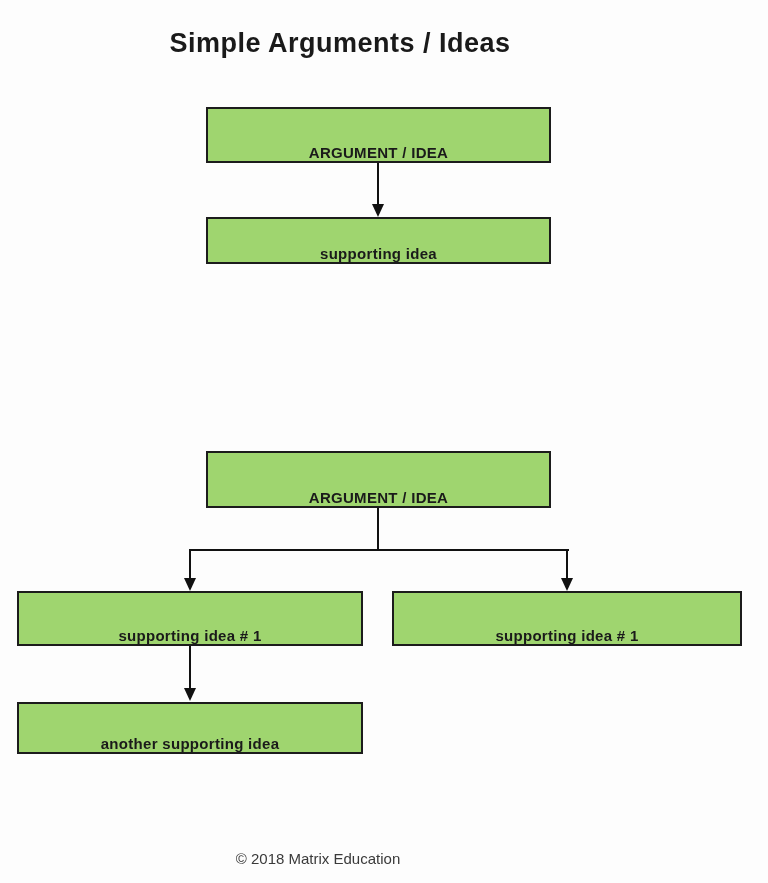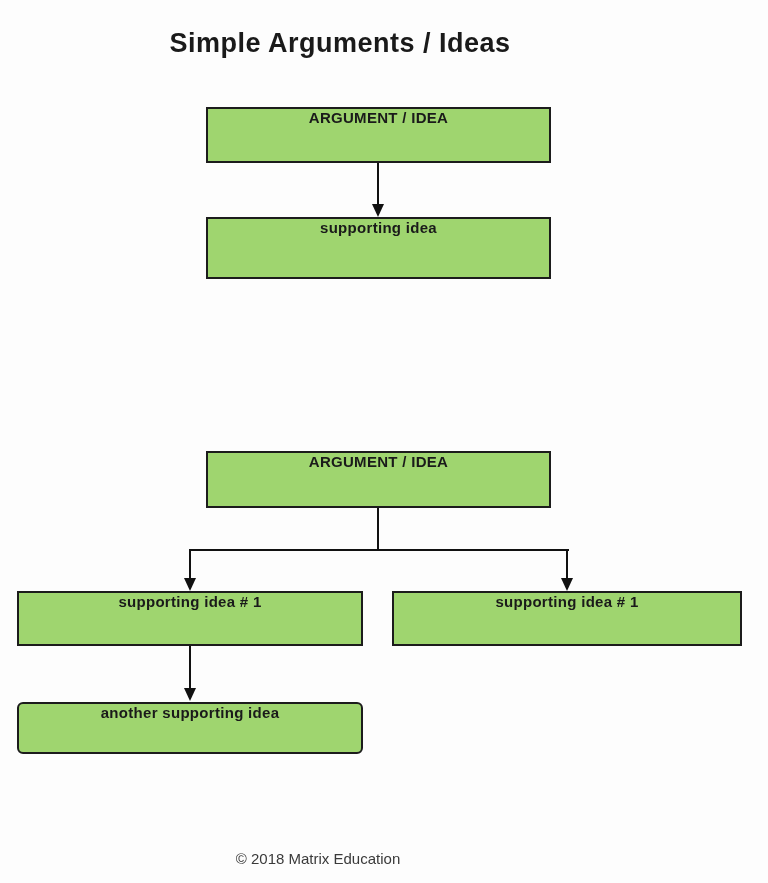--- a/index.html
+++ b/index.html
@@ -26,21 +26,21 @@
     letter-spacing: 0.5px;
     color: var(--title-text, #1a1a1a);
     margin: 0;
   }
   .node {
     position: absolute;
     box-sizing: border-box;
     background: var(--box-fill, #9fd56f);
     border: 2px solid var(--box-border, #1c1c1c);
     display: flex;
-    align-items: flex-start;
+    align-items: flex-end;
     justify-content: center;
   }
   .node-label {
     font-size: 15px;
     font-weight: bold;
     color: var(--box-text, #1a1a1a);
     text-align: center;
     letter-spacing: 0.3px;
   }
   .edge-v {
@@ -78,21 +78,21 @@
 
   <h1 class="section-title" style="top: 28px;">Simple Arguments / Ideas</h1>
 
   <div class="node" style="left: 206px; top: 107px; width: 345px; height: 56px;">
     <span class="node-label">ARGUMENT / IDEA</span>
   </div>
 
   <div class="edge-v" style="left: 377px; top: 163px; height: 42px;"></div>
   <div class="arrowhead-down" style="left: 372px; top: 204px;"></div>
 
-  <div class="node" style="left: 206px; top: 217px; width: 345px; height: 62px;">
+  <div class="node" style="left: 206px; top: 217px; width: 345px; height: 47px;">
     <span class="node-label">supporting idea</span>
   </div>
 
 
   <div class="node" style="left: 206px; top: 451px; width: 345px; height: 57px;">
     <span class="node-label">ARGUMENT / IDEA</span>
   </div>
 
   <div class="edge-v" style="left: 377px; top: 508px; height: 42px;"></div>
   <div class="edge-h" style="left: 189px; top: 549px; width: 380px;"></div>
@@ -107,19 +107,19 @@
     <span class="node-label">supporting idea # 1</span>
   </div>
 
   <div class="node" style="left: 392px; top: 591px; width: 350px; height: 55px;">
     <span class="node-label">supporting idea # 1</span>
   </div>
 
   <div class="edge-v" style="left: 189px; top: 646px; height: 43px;"></div>
   <div class="arrowhead-down" style="left: 184px; top: 688px;"></div>
 
-  <div class="node" style="left: 17px; top: 702px; width: 346px; height: 52px; border-radius: 6px;">
+  <div class="node" style="left: 17px; top: 702px; width: 346px; height: 52px;">
     <span class="node-label">another supporting idea</span>
   </div>
 
   <div class="footer" style="top: 850px;">© 2018 Matrix Education</div>
 
 </div>
 
 </body></html>

